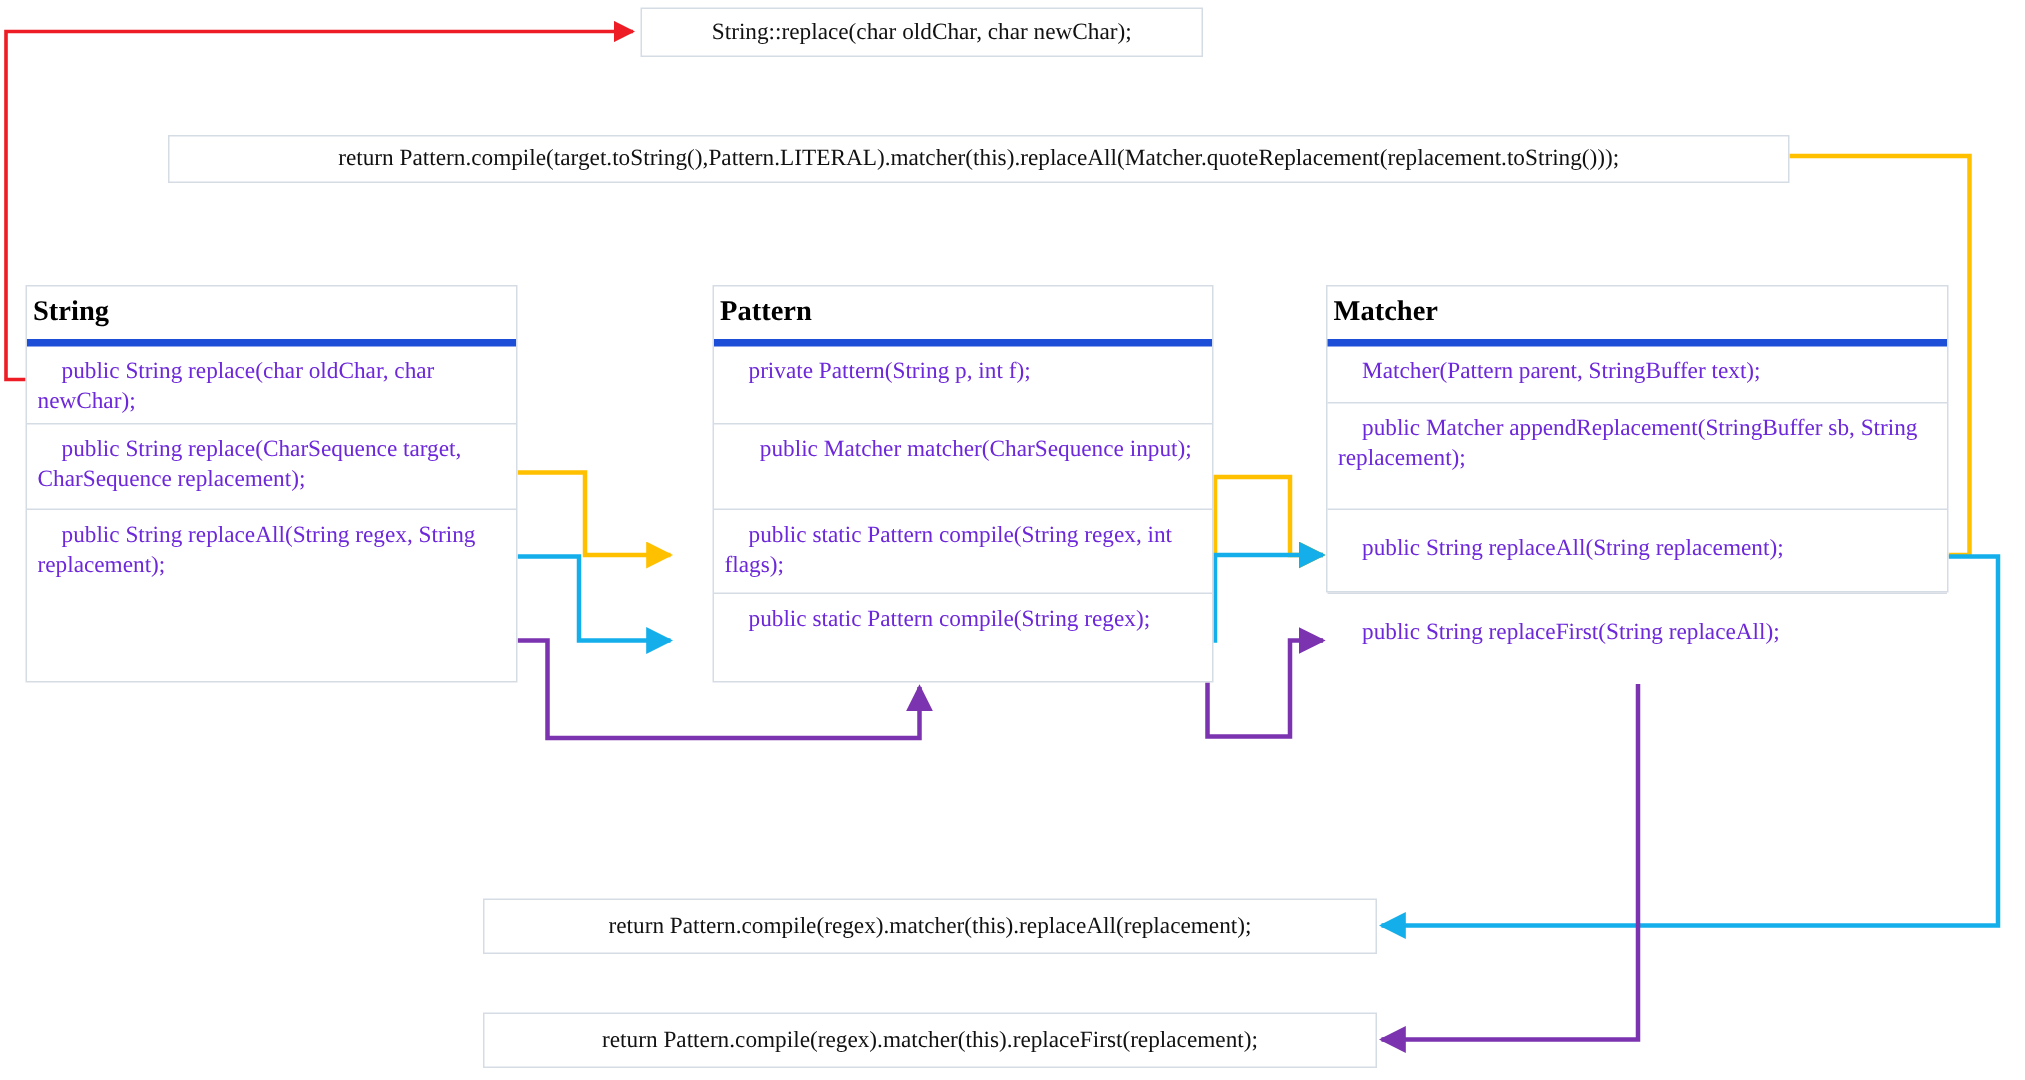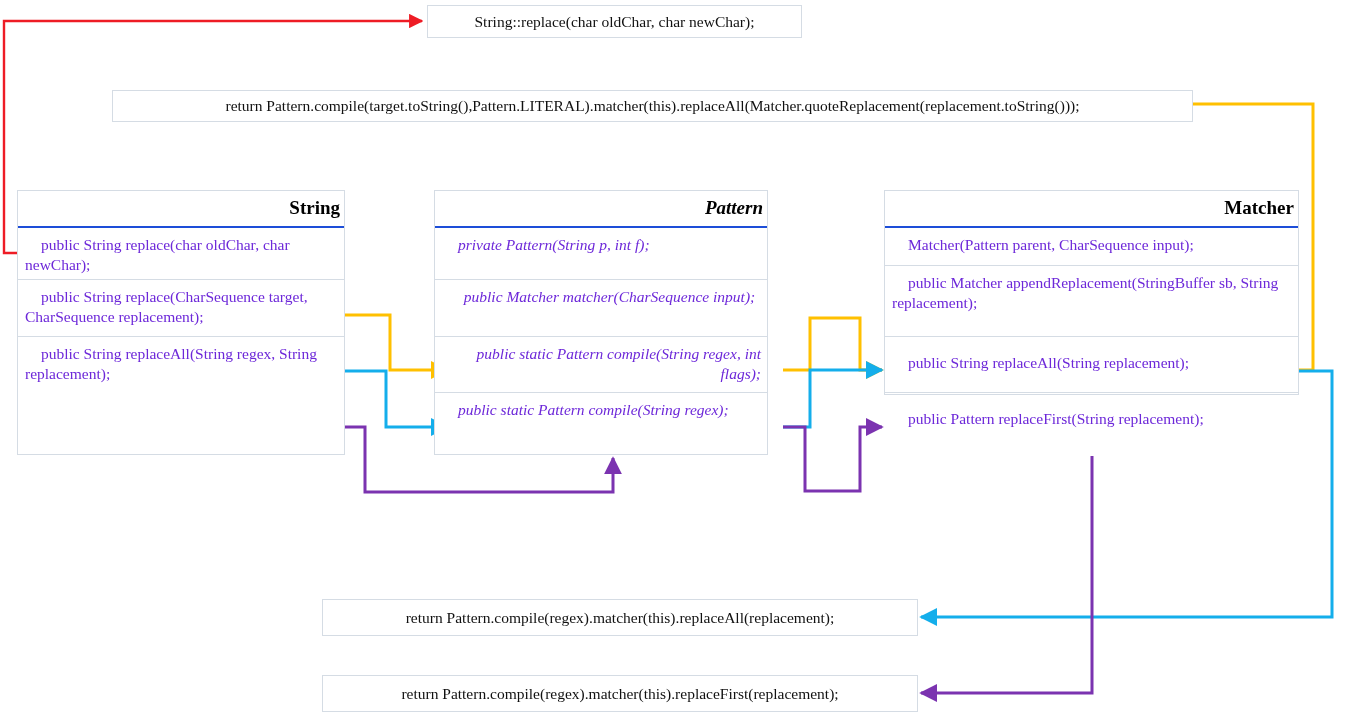--- a/index.html
+++ b/index.html
@@ -36,26 +36,26 @@
     z-index: 3;
   }
   .umlbox {
     position: absolute;
     background: #ffffff;
     border: 1px solid #d5dce4;
     box-sizing: border-box;
     z-index: 3;
   }
   .uml-title {
-    text-align: right;
+    text-align: left;
     font-weight: bold;
     font-size: 19px;
     color: #000000;
     padding: 6px 4px 7px 4px;
-    border-bottom: 2px solid #1d4ed8;
+    border-bottom: 5px solid #1d4ed8;
     box-sizing: border-box;
   }
   .uml-row {
     font-size: 15.5px;
     color: #6d28d9;
     line-height: 1.3;
     padding: 7px 6px 7px 7px;
     box-sizing: border-box;
     border-bottom: 1px solid #d5dce4;
     text-indent: 16px;
@@ -113,36 +113,36 @@
     <span>return Pattern.compile(target.toString(),Pattern.LITERAL).matcher(this).replaceAll(Matcher.quoteReplacement(replacement.toString()));</span>
   </div>
 
   <div class="umlbox" style="left:17px; top:190px; width:328px; height:265px;">
     <div class="uml-title">String</div>
     <div class="uml-row" style="height:52px;">public String replace(char oldChar, char newChar);</div>
     <div class="uml-row" style="height:57px;">public String replace(CharSequence target, CharSequence replacement);</div>
     <div class="uml-row" style="height:56px;">public String replaceAll(String regex, String replacement);</div>
   </div>
 
-  <div class="umlbox" style="left:434px; top:190px; width:334px; height:265px;font-style:italic;">
+  <div class="umlbox" style="left:475px; top:190px; width:334px; height:265px;">
     <div class="uml-title">Pattern</div>
     <div class="uml-row" style="height:52px;">private Pattern(String p, int f);</div>
     <div class="uml-row" style="height:57px;text-align:center;">public Matcher matcher(CharSequence input);</div>
-    <div class="uml-row" style="height:56px;text-align:right;">public static Pattern compile(String regex, int flags);</div>
+    <div class="uml-row" style="height:56px;">public static Pattern compile(String regex, int flags);</div>
     <div class="uml-row" style="height:56px;">public static Pattern compile(String regex);</div>
   </div>
 
   <div class="umlbox" style="left:884px; top:190px; width:415px; height:205px;">
     <div class="uml-title">Matcher</div>
-    <div class="uml-row" style="height:38px;">Matcher(Pattern parent, CharSequence input);</div>
+    <div class="uml-row" style="height:38px;">Matcher(Pattern parent, StringBuffer text);</div>
     <div class="uml-row" style="height:71px;">
       <span>public Matcher appendReplacement(StringBuffer sb, String replacement);</span>
     </div>
     <div class="uml-row" style="height:56px; padding-top:16px;">public String replaceAll(String replacement);</div>
-    <div class="uml-row" style="height:56px; padding-top:16px;">public Pattern replaceFirst(String replacement);</div>
+    <div class="uml-row" style="height:56px; padding-top:16px;">public String replaceFirst(String replaceAll);</div>
   </div>
 
   <div class="note" style="left:322px; top:599px; width:596px; height:37px;">
     <span>return Pattern.compile(regex).matcher(this).replaceAll(replacement);</span>
   </div>
 
   <div class="note" style="left:322px; top:675px; width:596px; height:37px;">
     <span>return Pattern.compile(regex).matcher(this).replaceFirst(replacement);</span>
   </div>
 

